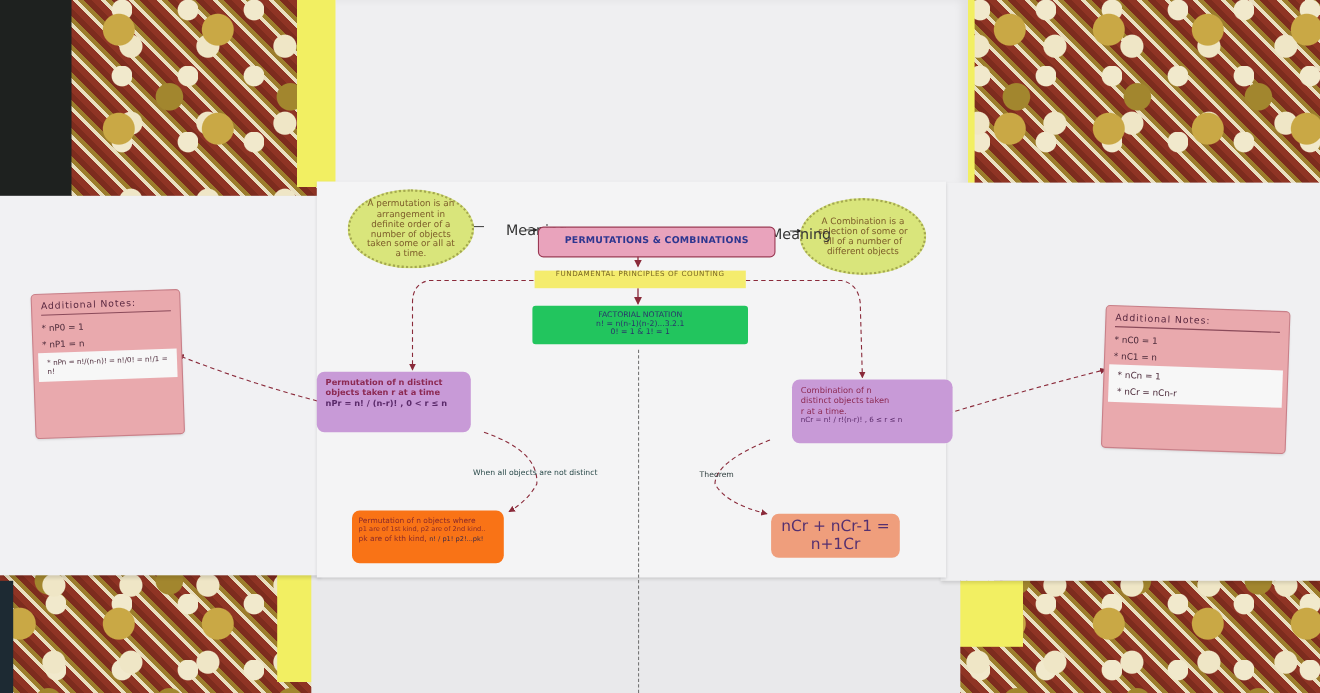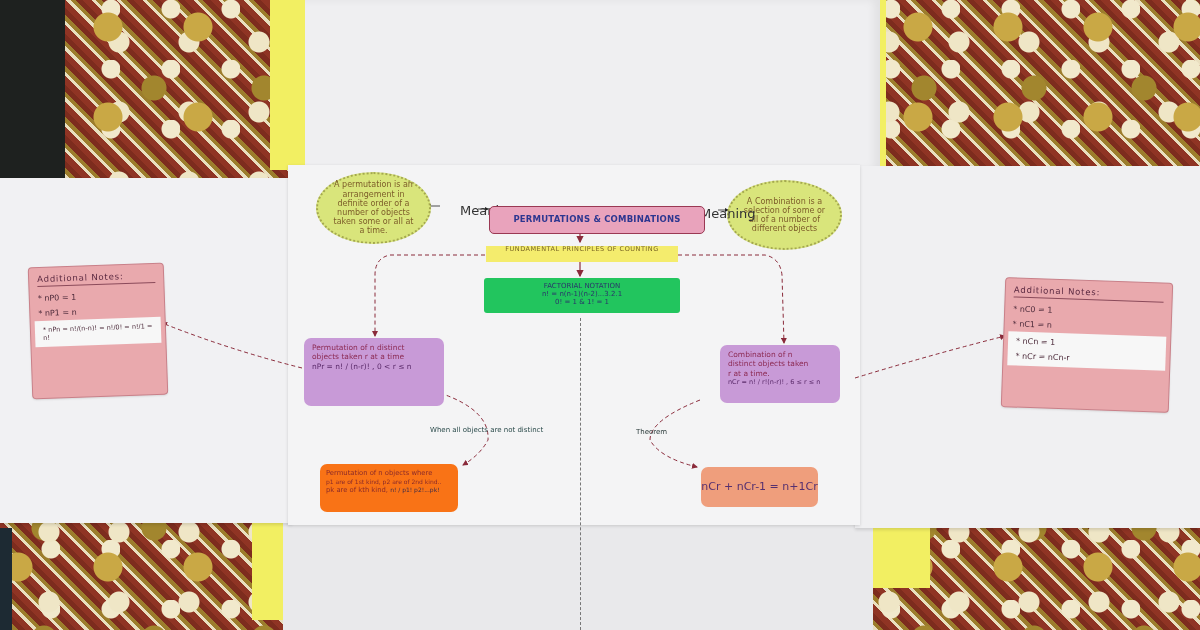--- a/index.html
+++ b/index.html
@@ -39,21 +39,21 @@
     color: #7d5d2a; font-size: 8px; display: flex; align-items: center; justify-content: center; padding: 6px 14px;
   }
   .title-box {
     background: #e9a3bc; border: 1.5px solid #9a3853; border-radius: 5px; color: #2d3690;
     font-weight: bold; font-size: 8.5px; display: flex; align-items: center; justify-content: center; letter-spacing: .2px;
   }
   .fund { background: #f4ec6d; color: #7a6625; font-size: 6.5px; display: flex; align-items: flex-start; justify-content: center; letter-spacing: .5px; }
   .fact { background: #22c55e; color: #2a356a; font-size: 7px; border-radius: 3px; padding-top: 4px; }
   .purple { background: #c89ad7; color: #8c2a53; font-size: 7.5px; border-radius: 7px; text-align: left; padding: 5px 8px; line-height: 1.25; }
   .orange { background: #f97316; color: #8a2a2a; font-size: 6.8px; border-radius: 7px; text-align: left; padding: 5px 6px; line-height: 1.3; }
-  .orange-c { background: #ef9e7c; color: #553070; font-size: 11px; border-radius: 7px; display: flex; align-items: center; justify-content: center; }
+  .orange-c { background: #ef9e7c; color: #553070; font-size: 14px; border-radius: 7px; display: flex; align-items: center; justify-content: center; }
   .label { position: absolute; font-size: 7px; color: #2a3a3a; white-space: nowrap; }
   .arrow-lbl { position: absolute; font-size: 13px; color: #333; white-space: nowrap; padding-left: 14px; }
 
   .notes {
     position: absolute; background: #e9a9ad; border: 1px solid #c98089; border-radius: 4px;
     box-shadow: 0 1px 2px rgba(0,0,0,0.1);
   }
   .notes .hdr { font-size: 8.5px; color: #5a2840; letter-spacing: .8px; border-bottom: 1px solid #8a4a5a; margin: 6px 8px 4px; padding-bottom: 2px; }
   .notes .item { font-size: 8px; color: #4a2838; padding: 3px 8px; }
   .notes .white { background: #f7f7f7; margin: 0 4px 4px 4px; padding: 2px 0; }
@@ -119,27 +119,27 @@
 <div class="node fund" style="left:486px;top:246px;width:192px;height:16px;">
   <span>FUNDAMENTAL PRINCIPLES OF COUNTING</span>
 </div>
 
 <div class="node fact" style="left:484px;top:278px;width:196px;height:35px;">
   <div>FACTORIAL NOTATION</div>
   <div>n! = n(n-1)(n-2)...3.2.1</div>
   <div>0! = 1  &amp;  1! = 1</div>
 </div>
 
-<div class="node purple" style="left:304px;top:338px;width:140px;height:68px;">
+<div class="node purple" style="left:288px;top:338px;width:140px;height:55px;font-weight:bold;">
   <div>Permutation of n distinct</div>
   <div>objects taken r at a time</div>
   <div style="color:#5a2a6a;">nPr = n! / (n-r)! ,  0 &lt; r ≤ n</div>
 </div>
 
-<div class="node purple" style="left:720px;top:345px;width:120px;height:58px;">
+<div class="node purple" style="left:720px;top:345px;width:146px;height:58px;">
   <div>Combination of n</div>
   <div>distinct objects taken</div>
   <div>r at a time.</div>
   <div style="color:#5a2a6a;font-size:6.5px;">nCr = n! / r!(n-r)! ,  6 ≤ r ≤ n</div>
 </div>
 
 <span class="label" style="left:430px;top:426px;color:#2a4a4a;">When all objects are not distinct</span>
 <span class="label" style="left:636px;top:428px;">Theorem</span>
 
 <div class="node orange" style="left:320px;top:464px;width:138px;height:48px;">

